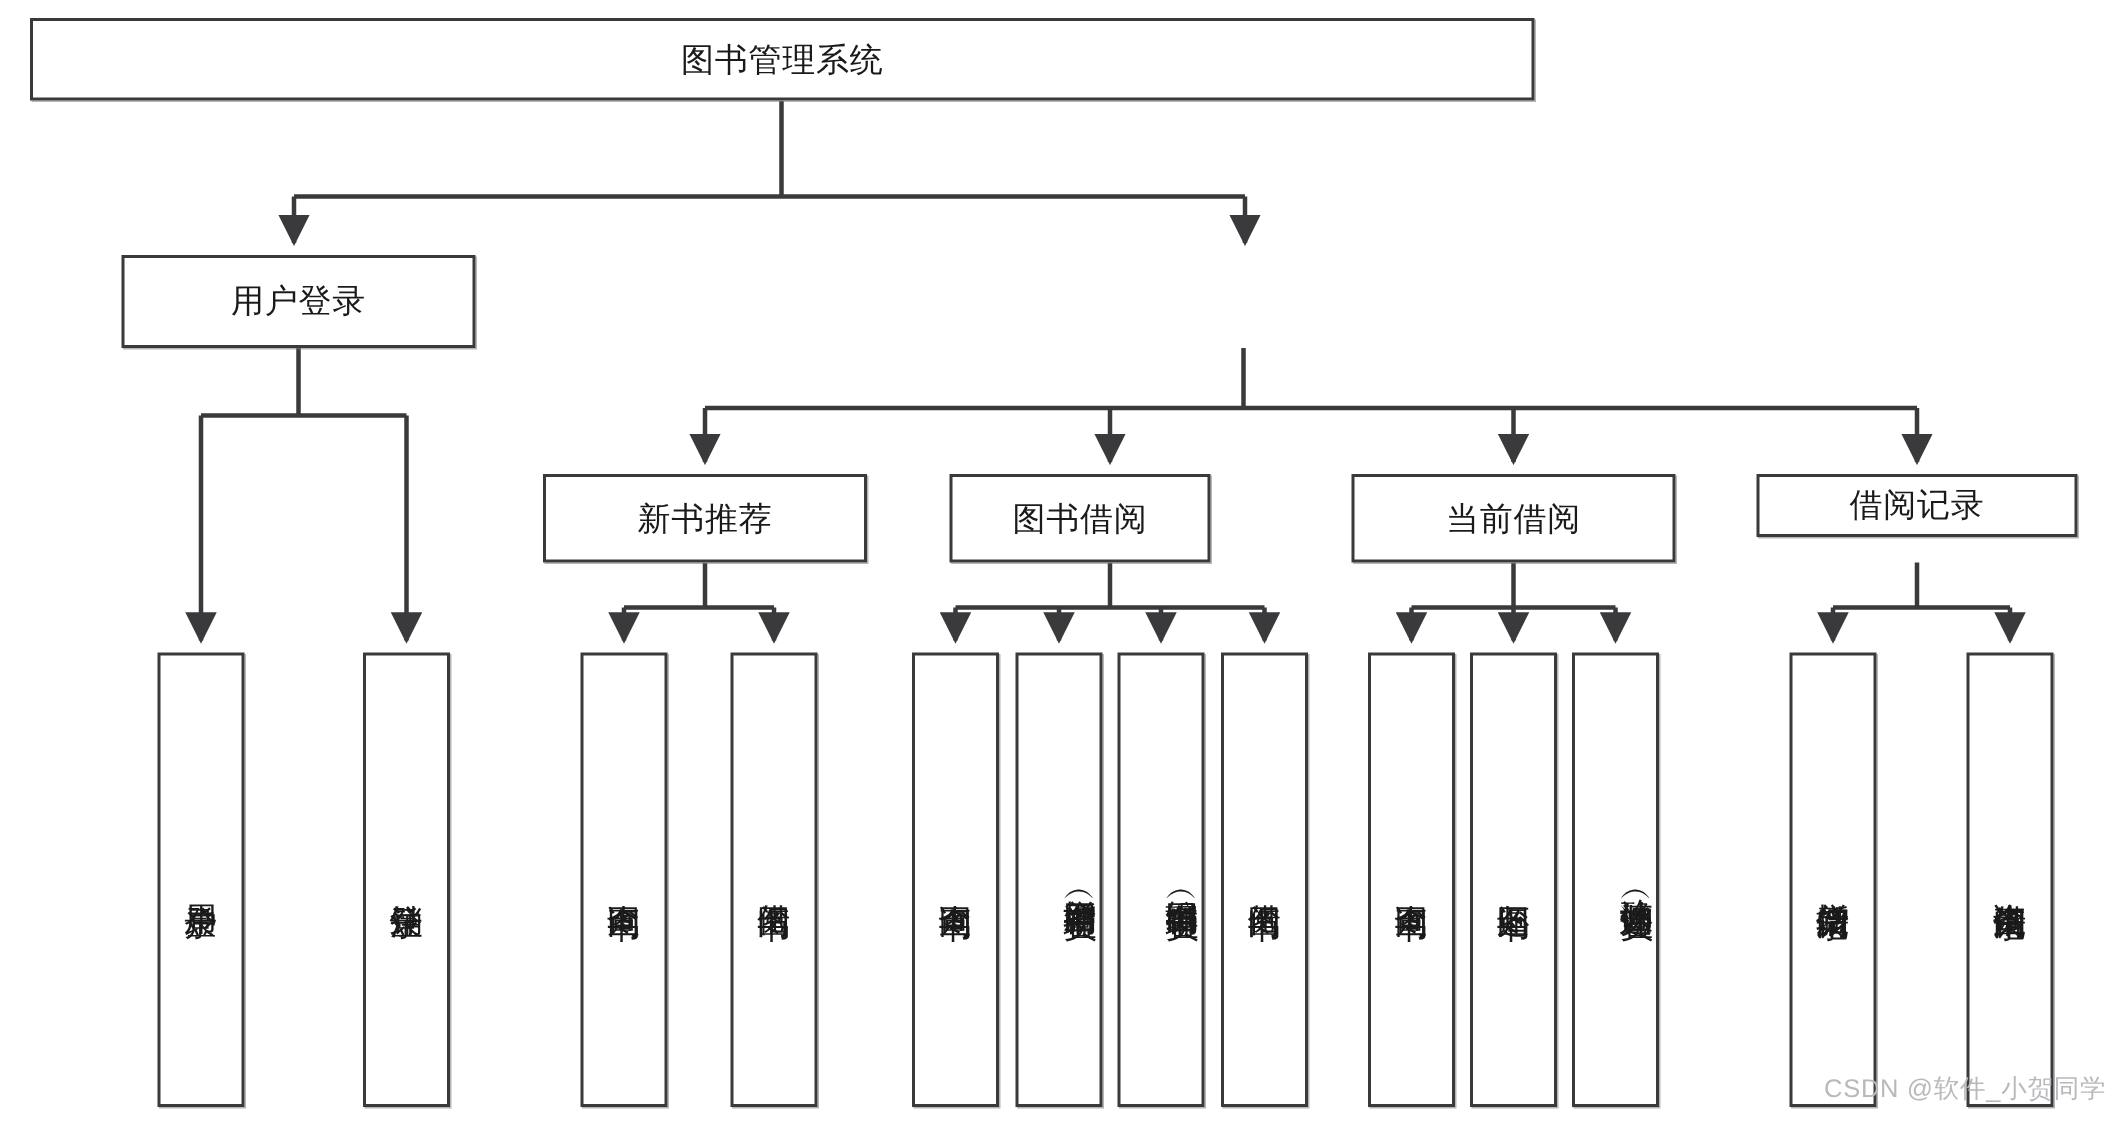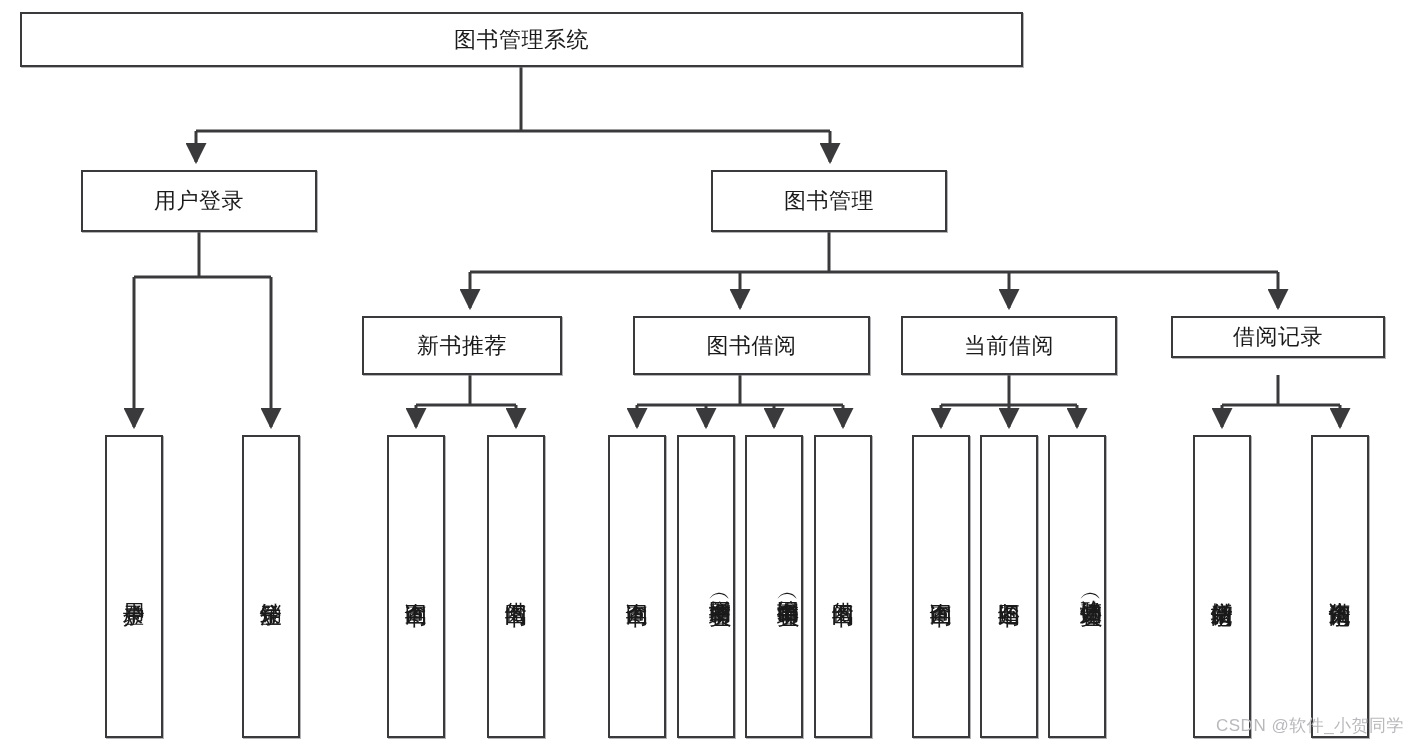--- a/index.html
+++ b/index.html
@@ -115,28 +115,25 @@
     </g>
   </svg>
 
   <div class="node node-h" style="left:20px; top:12px; width:1003px; height:55px;">
     <span>图书管理系统</span>
   </div>
 
   <div class="node node-h" style="left:81px; top:170px; width:236px; height:62px;">
     <span>用户登录</span>
   </div>
-  <div class="node node-h" style="left:711px; top:170px; width:236px; height:62px;">
-    <span>图书管理</span>
-  </div>
 
-  <div class="node node-h" style="left:362px; top:316px; width:200px; height:59px;">
+  <div class="node node-h" style="left:362px; top:316px; width:216px; height:59px;">
     <span>新书推荐</span>
   </div>
-  <div class="node node-h" style="left:633px; top:316px; width:237px; height:59px;">
+  <div class="node node-h" style="left:633px; top:316px; width:174px; height:59px;">
     <span>图书借阅</span>
   </div>
   <div class="node node-h" style="left:901px; top:316px; width:216px; height:59px;">
     <span>当前借阅</span>
   </div>
   <div class="node node-h" style="left:1171px; top:316px; width:214px; height:42px;">
     <span>借阅记录</span>
   </div>
 
   <div class="node node-v" style="left:105px; top:435px; width:58px; height:303px;">

